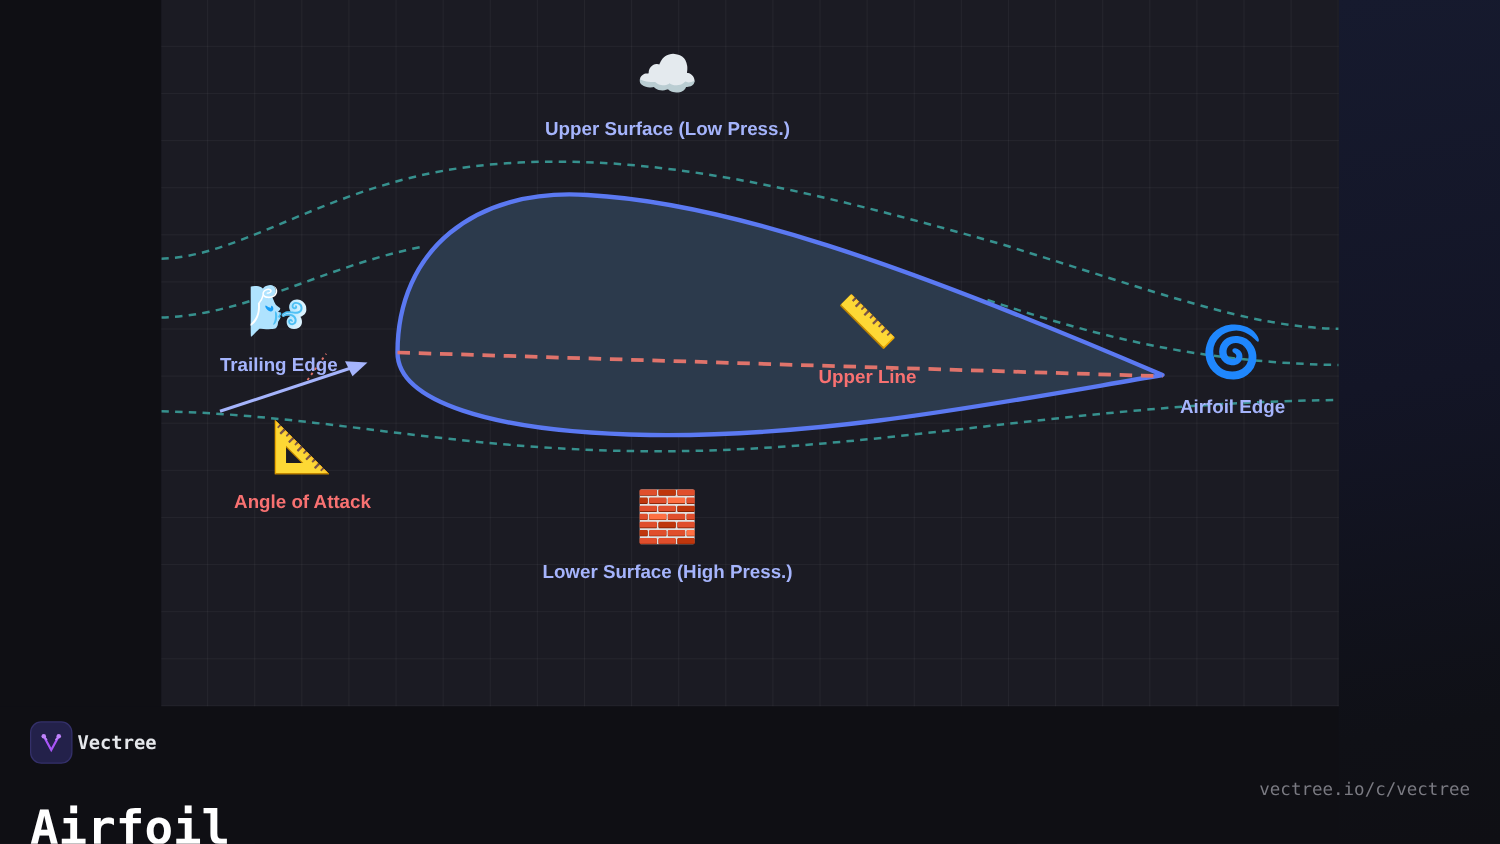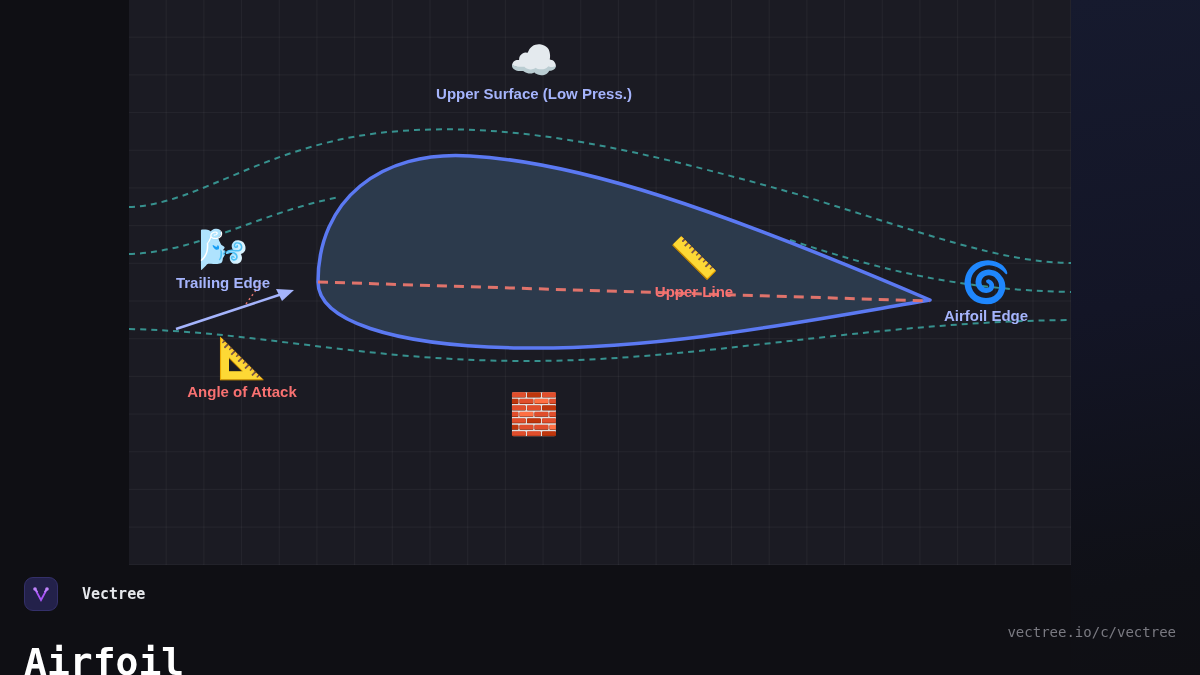--- a/index.html
+++ b/index.html
@@ -26,33 +26,33 @@
     background-position: -1px -1px;
     overflow: hidden;
   }
   .canvas svg.diagram { position: absolute; left: 0; top: 0; }
   .node {
     position: absolute; transform: translateX(-50%);
     display: flex; flex-direction: column; align-items: center;
     white-space: nowrap;
   }
   .node .emoji { font-size: 40px; line-height: 46px; height: 46px; }
-  .node .label { font-size: 15px; font-weight: bold; margin-top: 2px; }
+  .node .label { font-size: 15px; font-weight: bold; margin-top: 12px; }
   .label.blue { color: #a5b4fc; }
   .label.red { color: #f87171; }
   .footer-brand {
     position: absolute; left: 24px; top: 577px; display: flex; align-items: center;
   }
   .logo {
     width: 34px; height: 34px; border-radius: 9px;
     background: #23214a; border: 1px solid #34306a;
     display: flex; align-items: center; justify-content: center; box-sizing: border-box;
   }
   .brand-name {
-    margin-left: 24px; color: #e5e7eb; font-family: "DejaVu Sans Mono", monospace;
+    margin-left: 4px; color: #e5e7eb; font-family: "DejaVu Sans Mono", monospace;
     font-size: 15px; font-weight: bold;
   }
   .page-title {
     position: absolute; left: 24px; top: 608px; color: #ffffff;
     font-family: "DejaVu Sans Mono", monospace; font-weight: bold; font-size: 38px;
     letter-spacing: 0px;
     margin-top: 32px;
   }
   .page-url {
     position: absolute; right: 24px; top: 624px; color: #7a7a82;
@@ -103,20 +103,21 @@
     <span class="label blue">Airfoil Edge</span>
   </div>
 
   <div class="node" style="left:113px; top:335px;">
     <span class="emoji">📐</span>
     <span class="label red">Angle of Attack</span>
   </div>
 
   <div class="node" style="left:405px; top:391px;">
     <span class="emoji">🧱</span>
+    <span class="label blue">Lower Surface (High Press.)</span>
   </div>
 </div>
 
 <div class="footer-brand">
   <div class="logo">
     <svg width="20" height="20" viewBox="0 0 20 20">
       <path d="M4,5 L10,16 L16,5" fill="none" stroke="#a855f7" stroke-width="1.8" stroke-linecap="round"></path>
       <path d="M4,5 L6.5,8 M16,5 L13.5,8" fill="none" stroke="#c084fc" stroke-width="1.5"></path>
       <circle cx="4" cy="5" r="1.8" fill="#c084fc"></circle>
       <circle cx="16" cy="5" r="1.8" fill="#c084fc"></circle>

